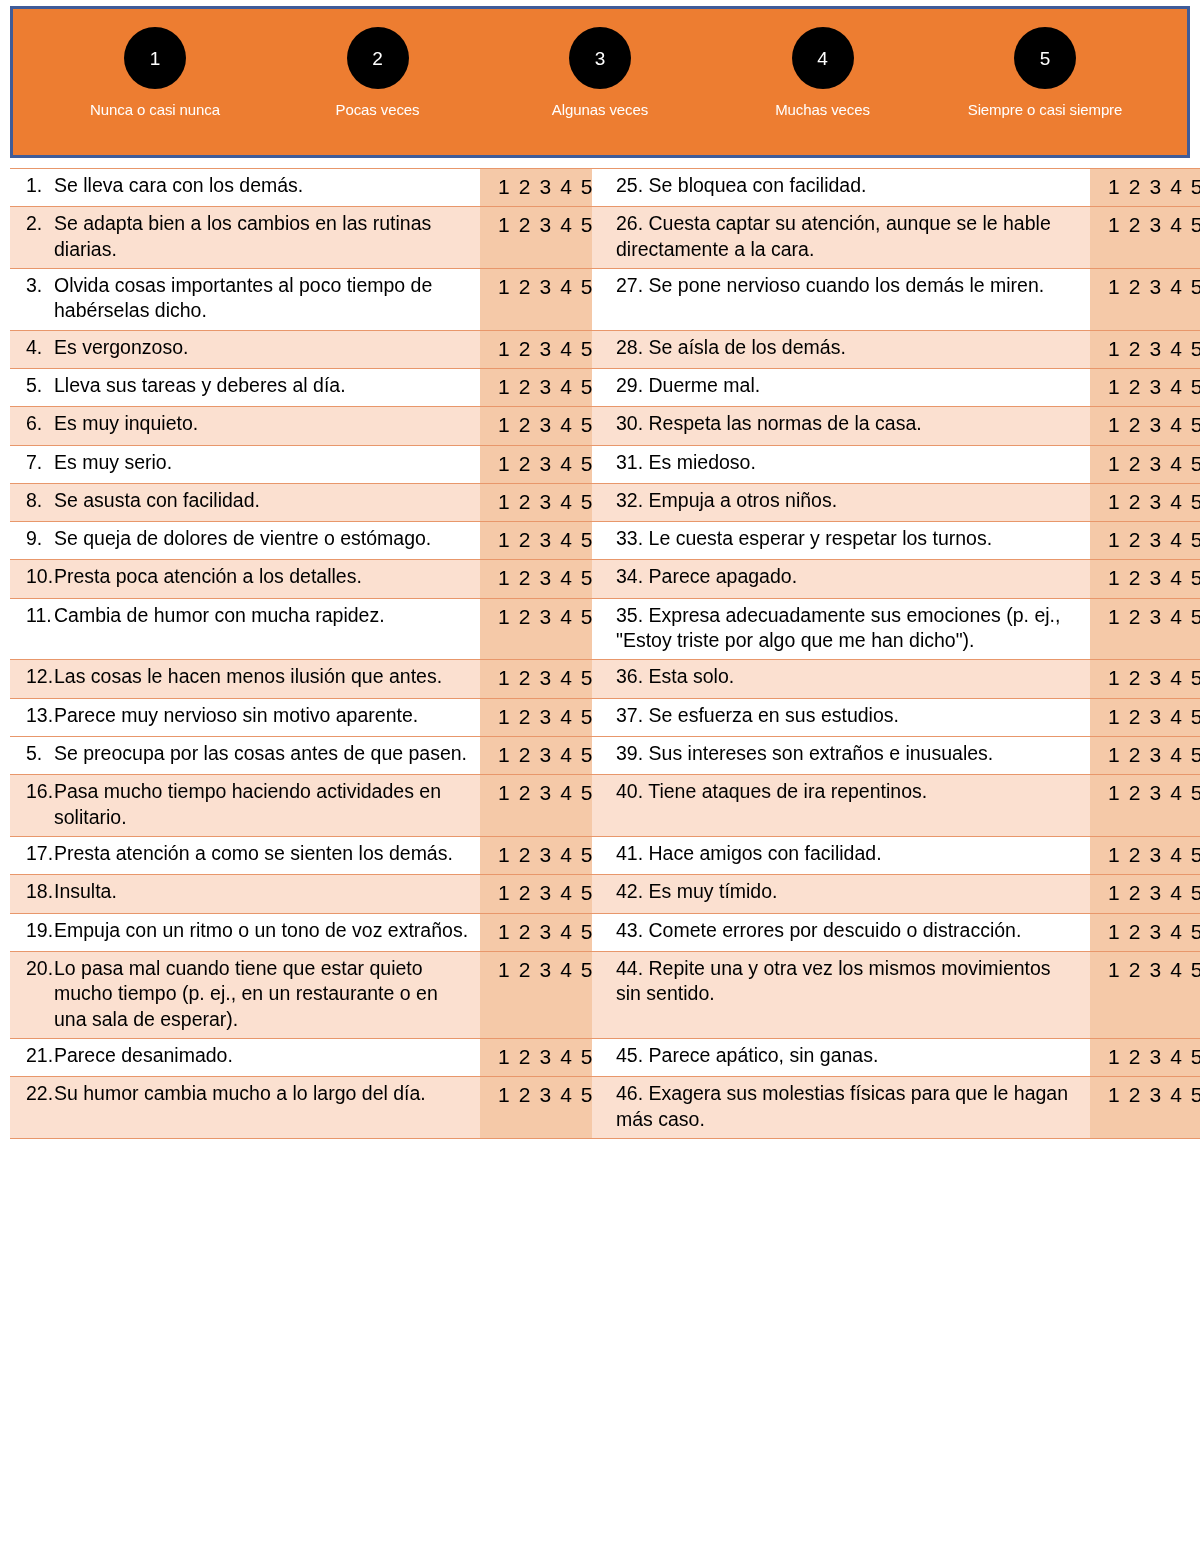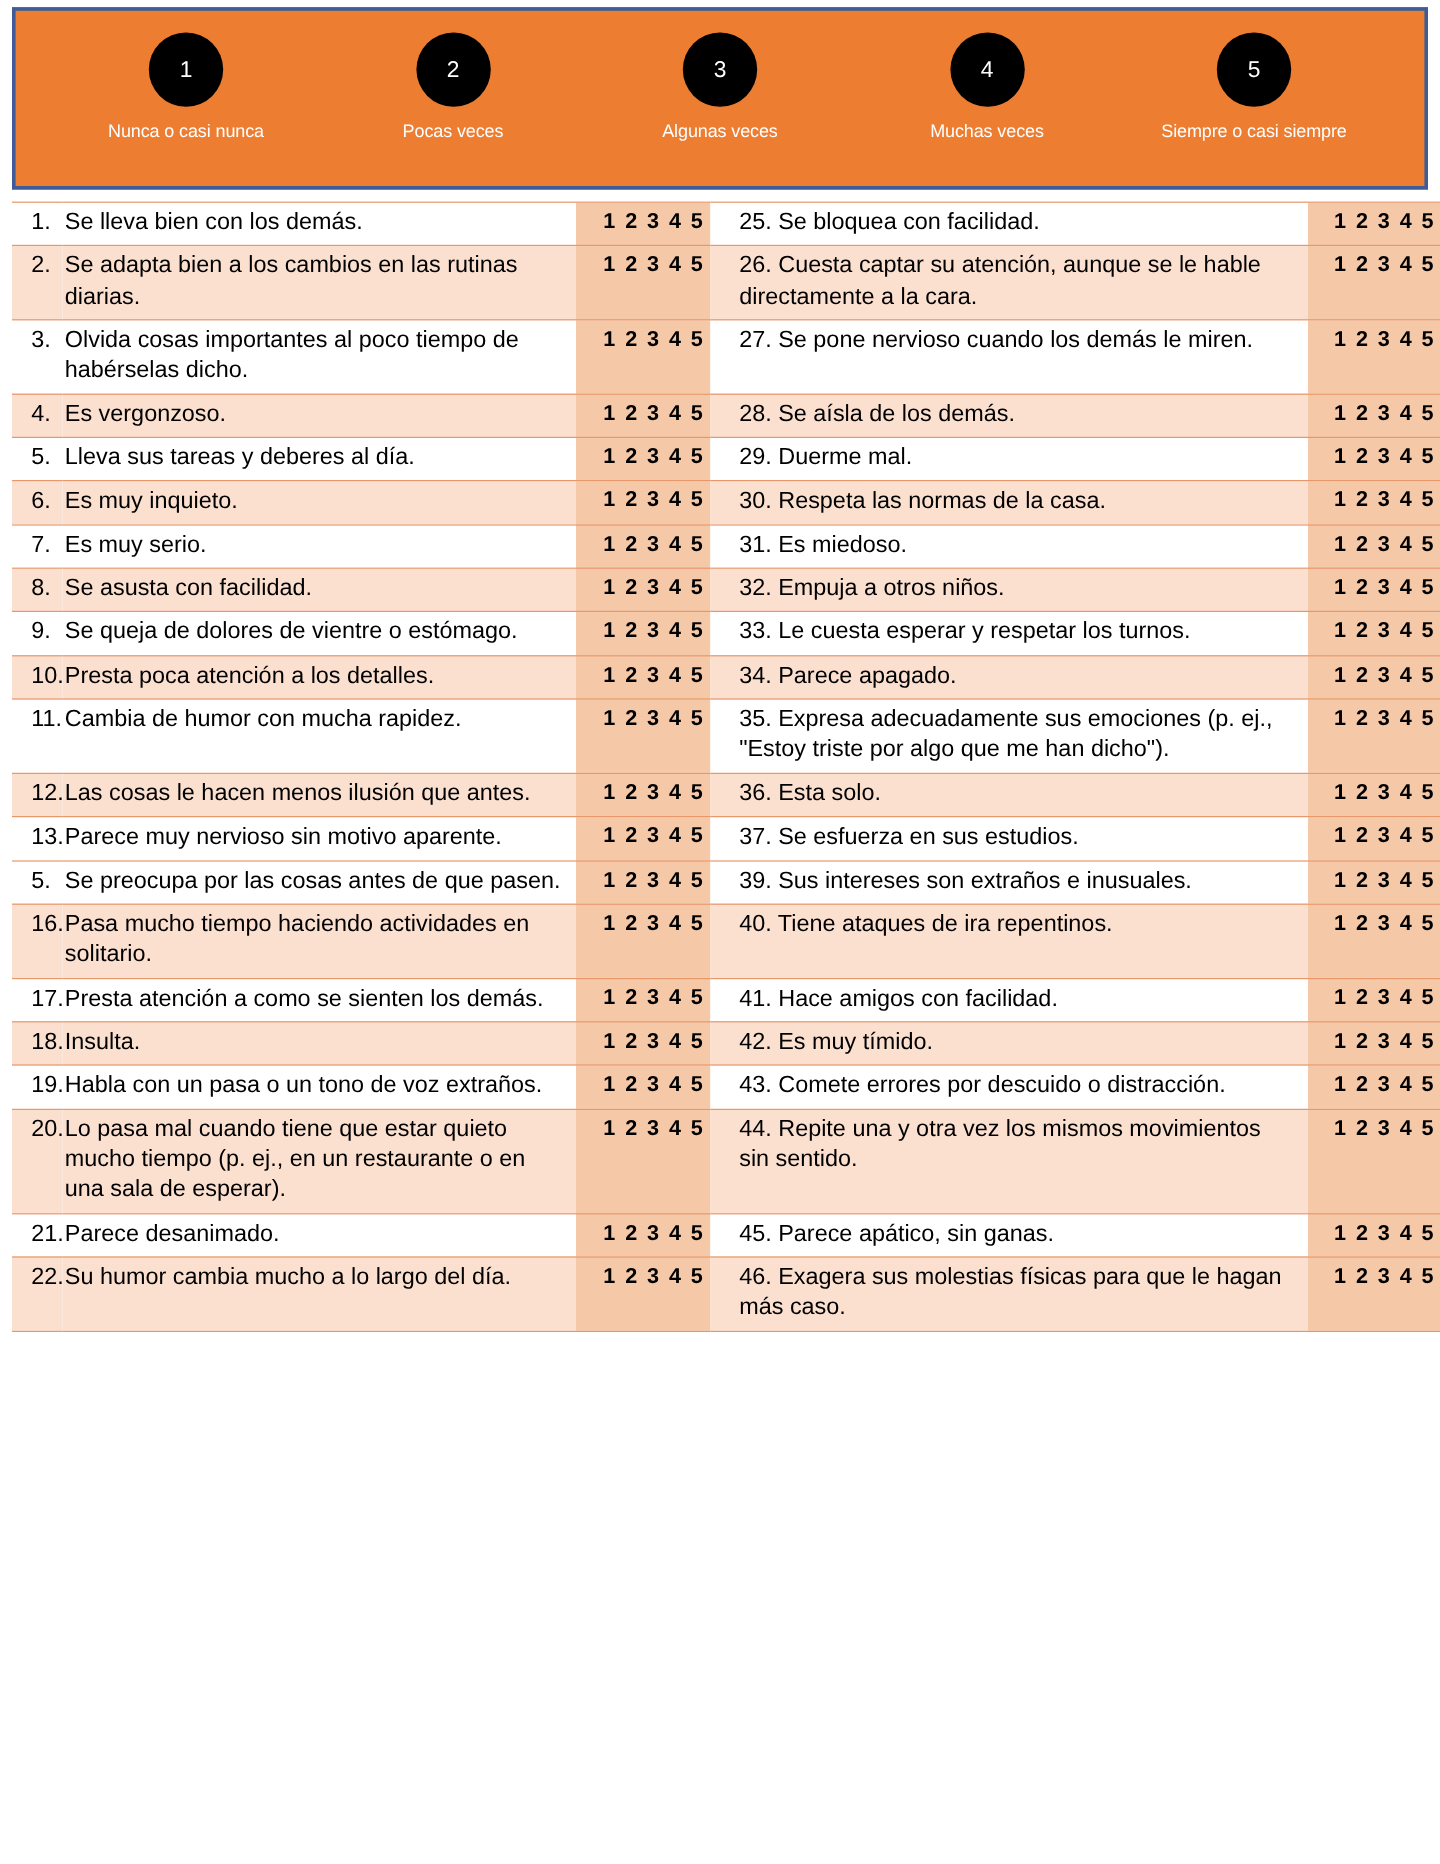--- a/index.html
+++ b/index.html
@@ -95,24 +95,24 @@
   }
   td.txt {
     padding-right: 10px;
     padding-left: 2px;
   }
   td.txt.right-col {
     padding-left: 24px;
     padding-right: 12px;
   }
   td.rate {
-    text-align: center;
+    text-align: right;
     padding-left: 18px;
-    font-weight: bold;
-    font-size: 18px;
+    font-weight: normal;
+    font-size: 21px;
     letter-spacing: 1.6px;
     white-space: nowrap;
   }
 </style>
 </head>
 <body>
 
 <div class="legend-banner">
   <div class="legend-row">
 
@@ -148,21 +148,21 @@
   <colgroup>
     <col class="c-num">
       <col class="c-text">
       <col class="c-rate">
     <col class="c-text2">
       <col class="c-rate2">
   </colgroup>
   <tbody>
       <tr class="odd">
         <td class="num">1.</td>
-        <td class="txt">Se lleva bien con los demás.</td>
+        <td class="txt">Se lleva cara con los demás.</td>
         <td class="rate">1 2 3 4 5</td>
         <td class="txt right-col"><span>25.</span> <span>Se bloquea con facilidad.</span></td>
         <td class="rate">1 2 3 4 5</td>
       </tr>
       <tr class="even">
         <td class="num">2.</td>
         <td class="txt">Se adapta bien a los cambios en las rutinas diarias.</td>
         <td class="rate">1 2 3 4 5</td>
         <td class="txt right-col"><span>26.</span> <span>Cuesta captar su atención, aunque se le hable directamente a la cara.</span></td>
         <td class="rate">1 2 3 4 5</td>
@@ -267,21 +267,21 @@
       </tr>
       <tr class="even">
         <td class="num">18.</td>
         <td class="txt">Insulta.</td>
         <td class="rate">1 2 3 4 5</td>
         <td class="txt right-col"><span>42.</span> <span>Es muy tímido.</span></td>
         <td class="rate">1 2 3 4 5</td>
       </tr>
       <tr class="odd">
         <td class="num">19.</td>
-        <td class="txt">Habla con un pasa o un tono de voz extraños.</td>
+        <td class="txt">Empuja con un ritmo o un tono de voz extraños.</td>
         <td class="rate">1 2 3 4 5</td>
         <td class="txt right-col"><span>43.</span> <span>Comete errores por descuido o distracción.</span></td>
         <td class="rate">1 2 3 4 5</td>
       </tr>
       <tr class="even">
         <td class="num">20.</td>
         <td class="txt">Lo pasa mal cuando tiene que estar quieto mucho tiempo (p. ej., en un restaurante o en una sala de esperar).</td>
         <td class="rate">1 2 3 4 5</td>
         <td class="txt right-col"><span>44.</span> <span>Repite una y otra vez los mismos movimientos sin sentido.</span></td>
         <td class="rate">1 2 3 4 5</td>

